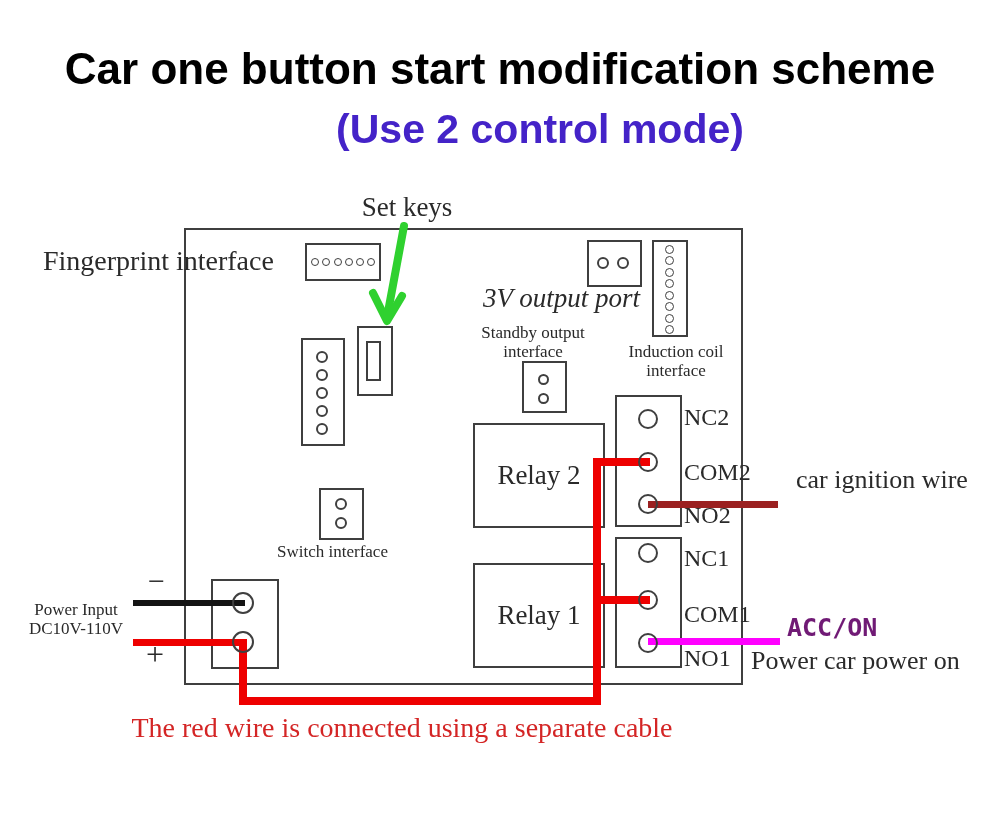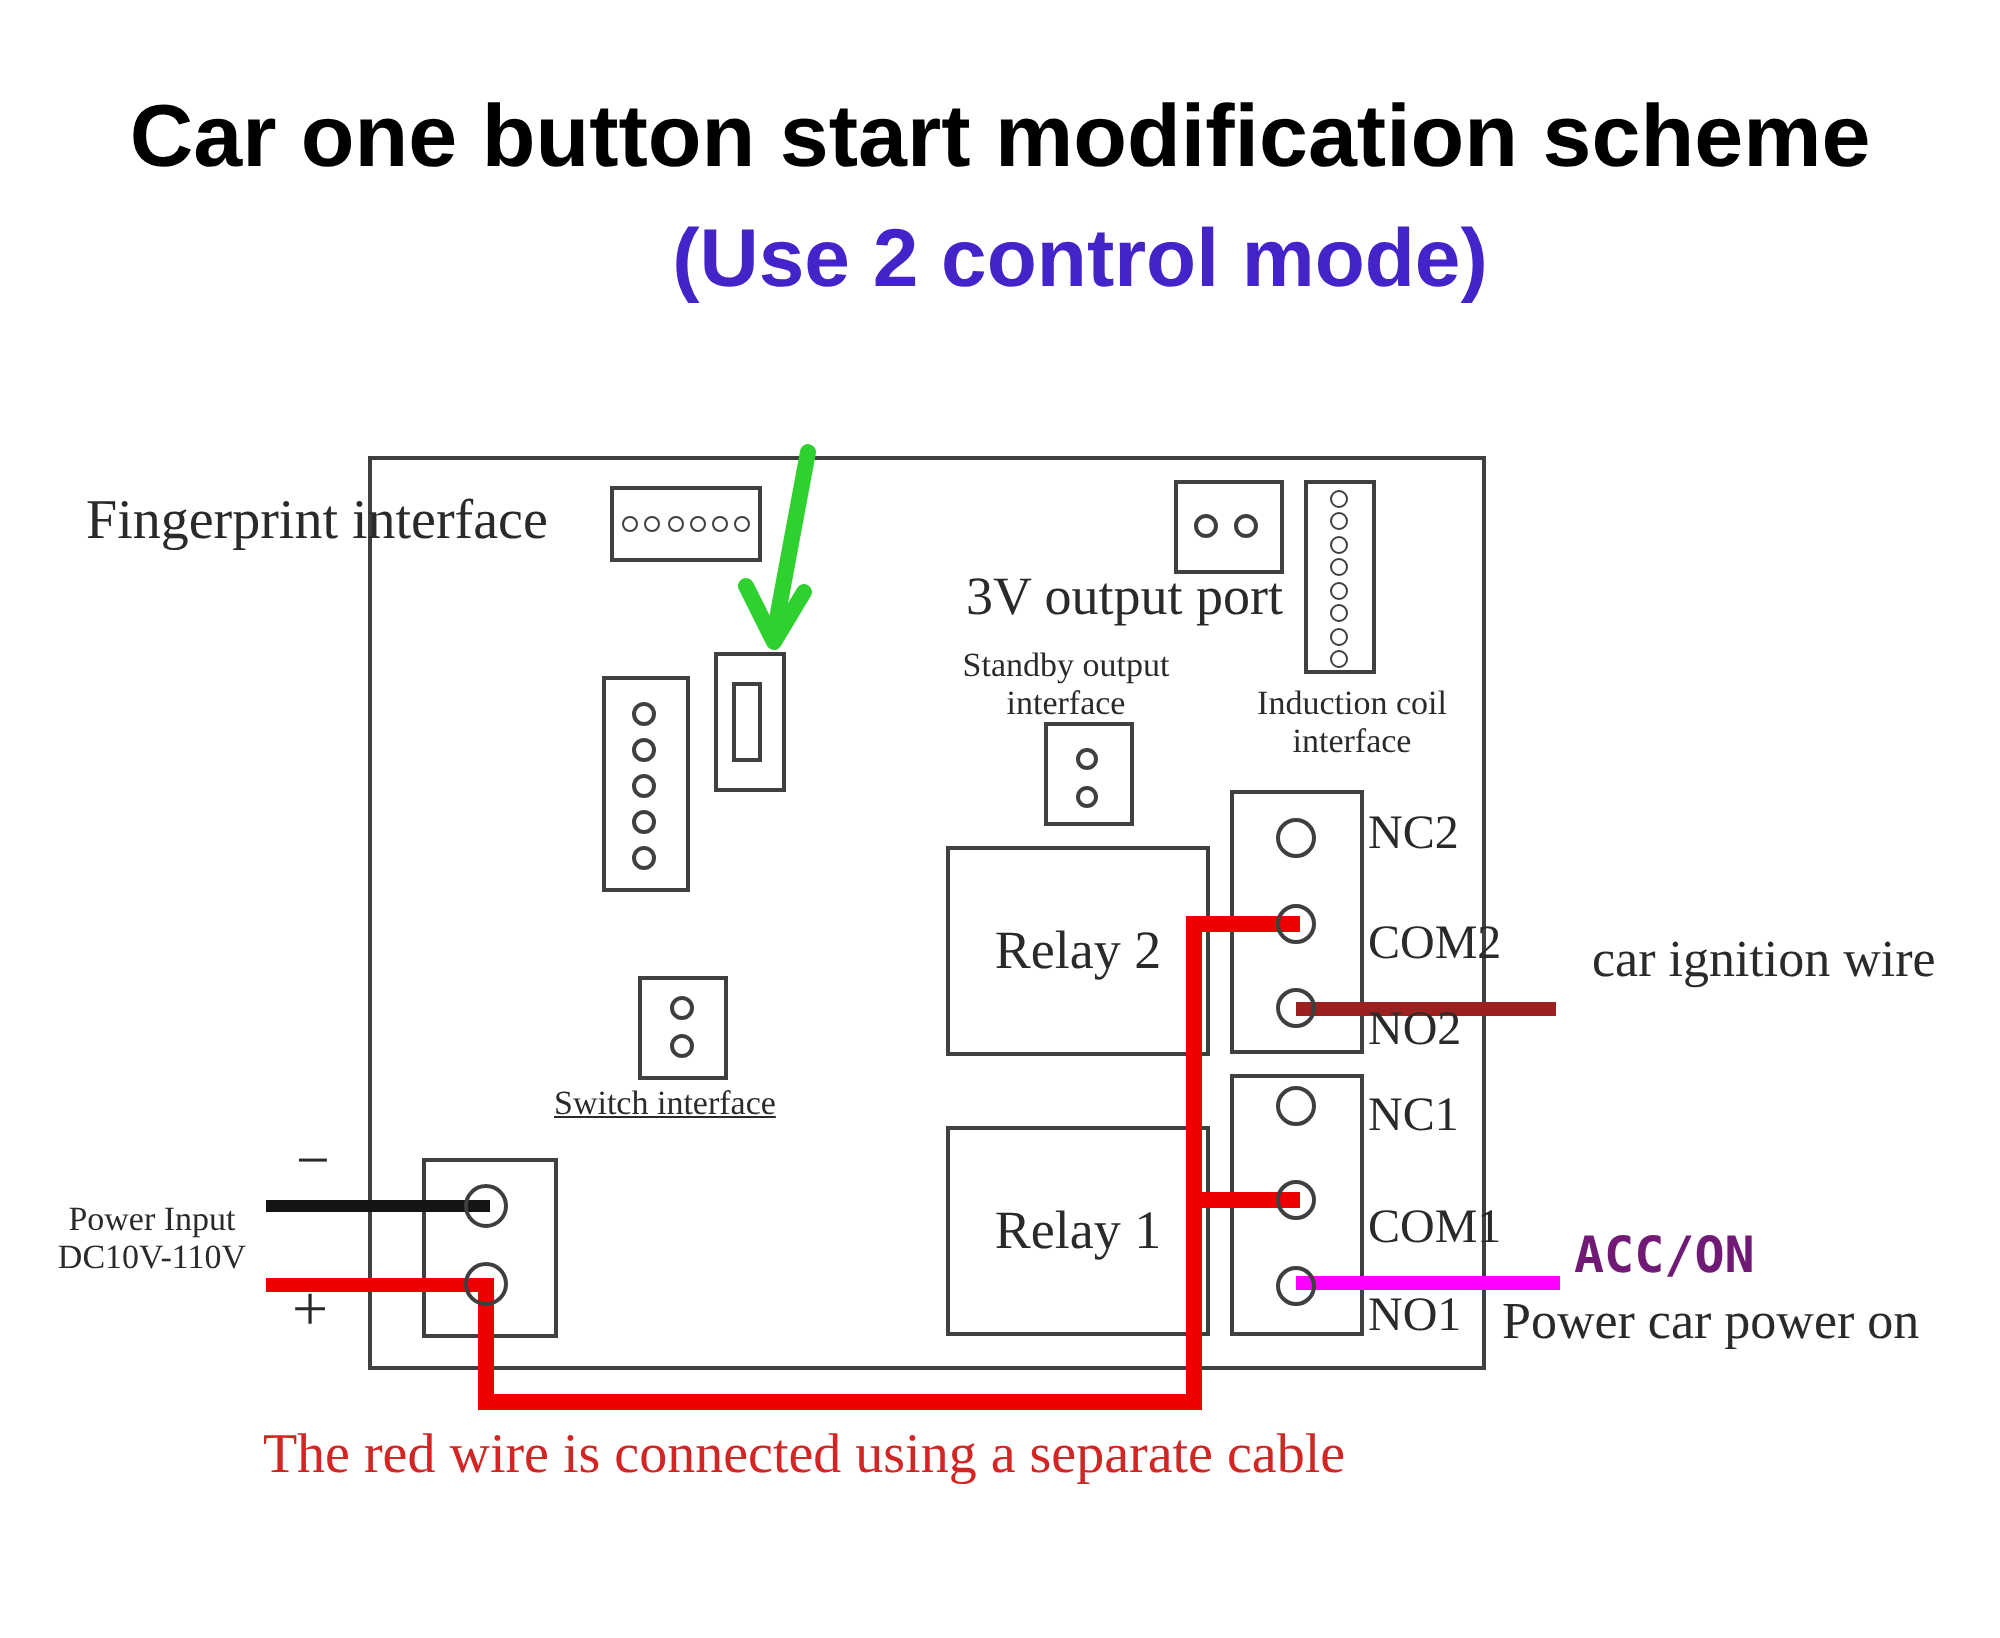--- a/index.html
+++ b/index.html
@@ -108,36 +108,37 @@
   <div class="wire red" style="left:593px;top:458px;width:57px;height:8px;"></div>
   <div class="wire red" style="left:593px;top:596px;width:57px;height:8px;"></div>
   <div class="wire darkred" style="left:648px;top:501px;width:130px;height:7px;"></div>
   <div class="wire magenta" style="left:648px;top:638px;width:132px;height:7px;"></div>
 
   <svg class="overlay" width="1000" height="819">
     <path d="M404,226 L388,312" stroke="#2fd12f" stroke-width="8" fill="none" stroke-linecap="round"></path>
     <path d="M373,293 L387,321 L402,296" stroke="#2fd12f" stroke-width="8" fill="none" stroke-linecap="round" stroke-linejoin="round"></path>
   </svg>
 
+  <div class="lbl" style="left:352px;top:192px;width:110px;text-align:center;font-size:27px;">Set keys</div>
 
   <div class="lbl" style="left:43px;top:245px;font-size:28px;">Fingerprint interface</div>
 
-  <div class="lbl" style="left:483px;top:283px;font-size:27px;">3V output port</div>
+  <div class="lbl" style="left:483px;top:283px;font-size:27px;font-style:italic;">3V output port</div>
 
   <div class="lbl small" style="left:467px;top:323px;width:132px;">
     <div>Standby output</div>
     <div>interface</div>
   </div>
 
   <div class="lbl small" style="left:612px;top:342px;width:128px;">
     <div>Induction coil</div>
     <div>interface</div>
   </div>
 
-  <div class="lbl" style="left:277px;top:542px;font-size:17px;text-decoration:underline;">Switch interface</div>
+  <div class="lbl" style="left:277px;top:542px;font-size:17px;">Switch interface</div>
 
   <div class="lbl term" style="left:684px;top:404px;">NC2</div>
   <div class="lbl term" style="left:684px;top:459px;">COM2</div>
   <div class="lbl term" style="left:684px;top:502px;">NO2</div>
   <div class="lbl term" style="left:684px;top:545px;">NC1</div>
   <div class="lbl term" style="left:684px;top:601px;">COM1</div>
   <div class="lbl term" style="left:684px;top:645px;">NO1</div>
 
   <div class="lbl" style="left:757px;top:465px;font-size:26px;margin-left:39px;">car ignition wire</div>
   <div class="lbl" id="acc-on-label" style="left:787px;top:613px;">ACC/ON</div>

